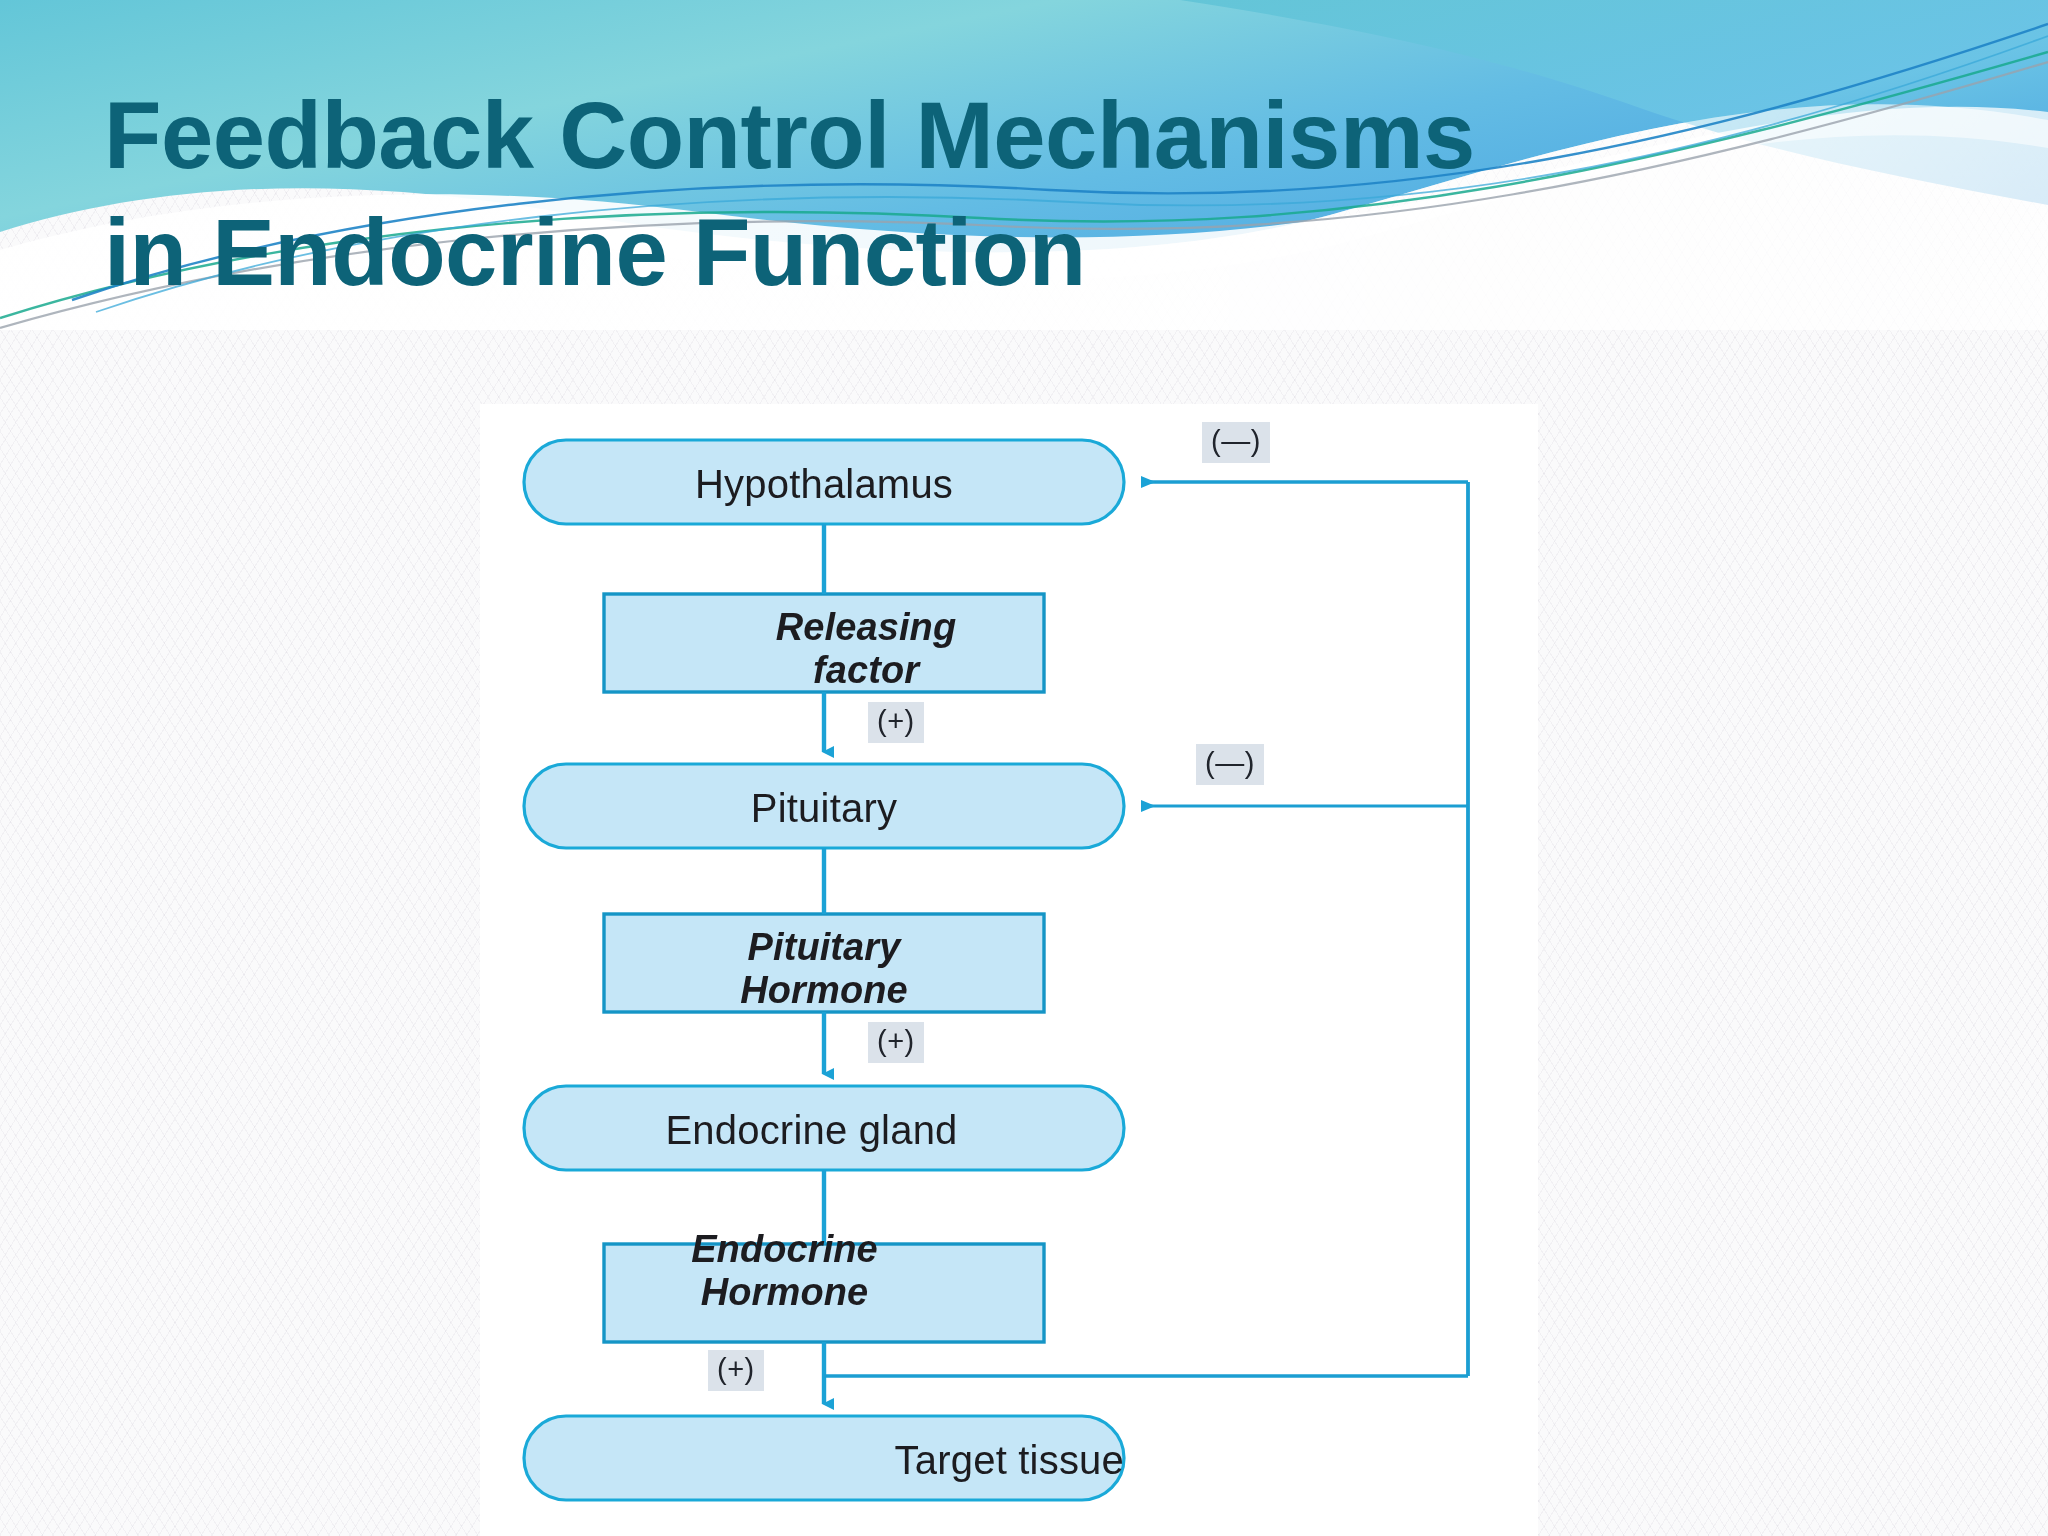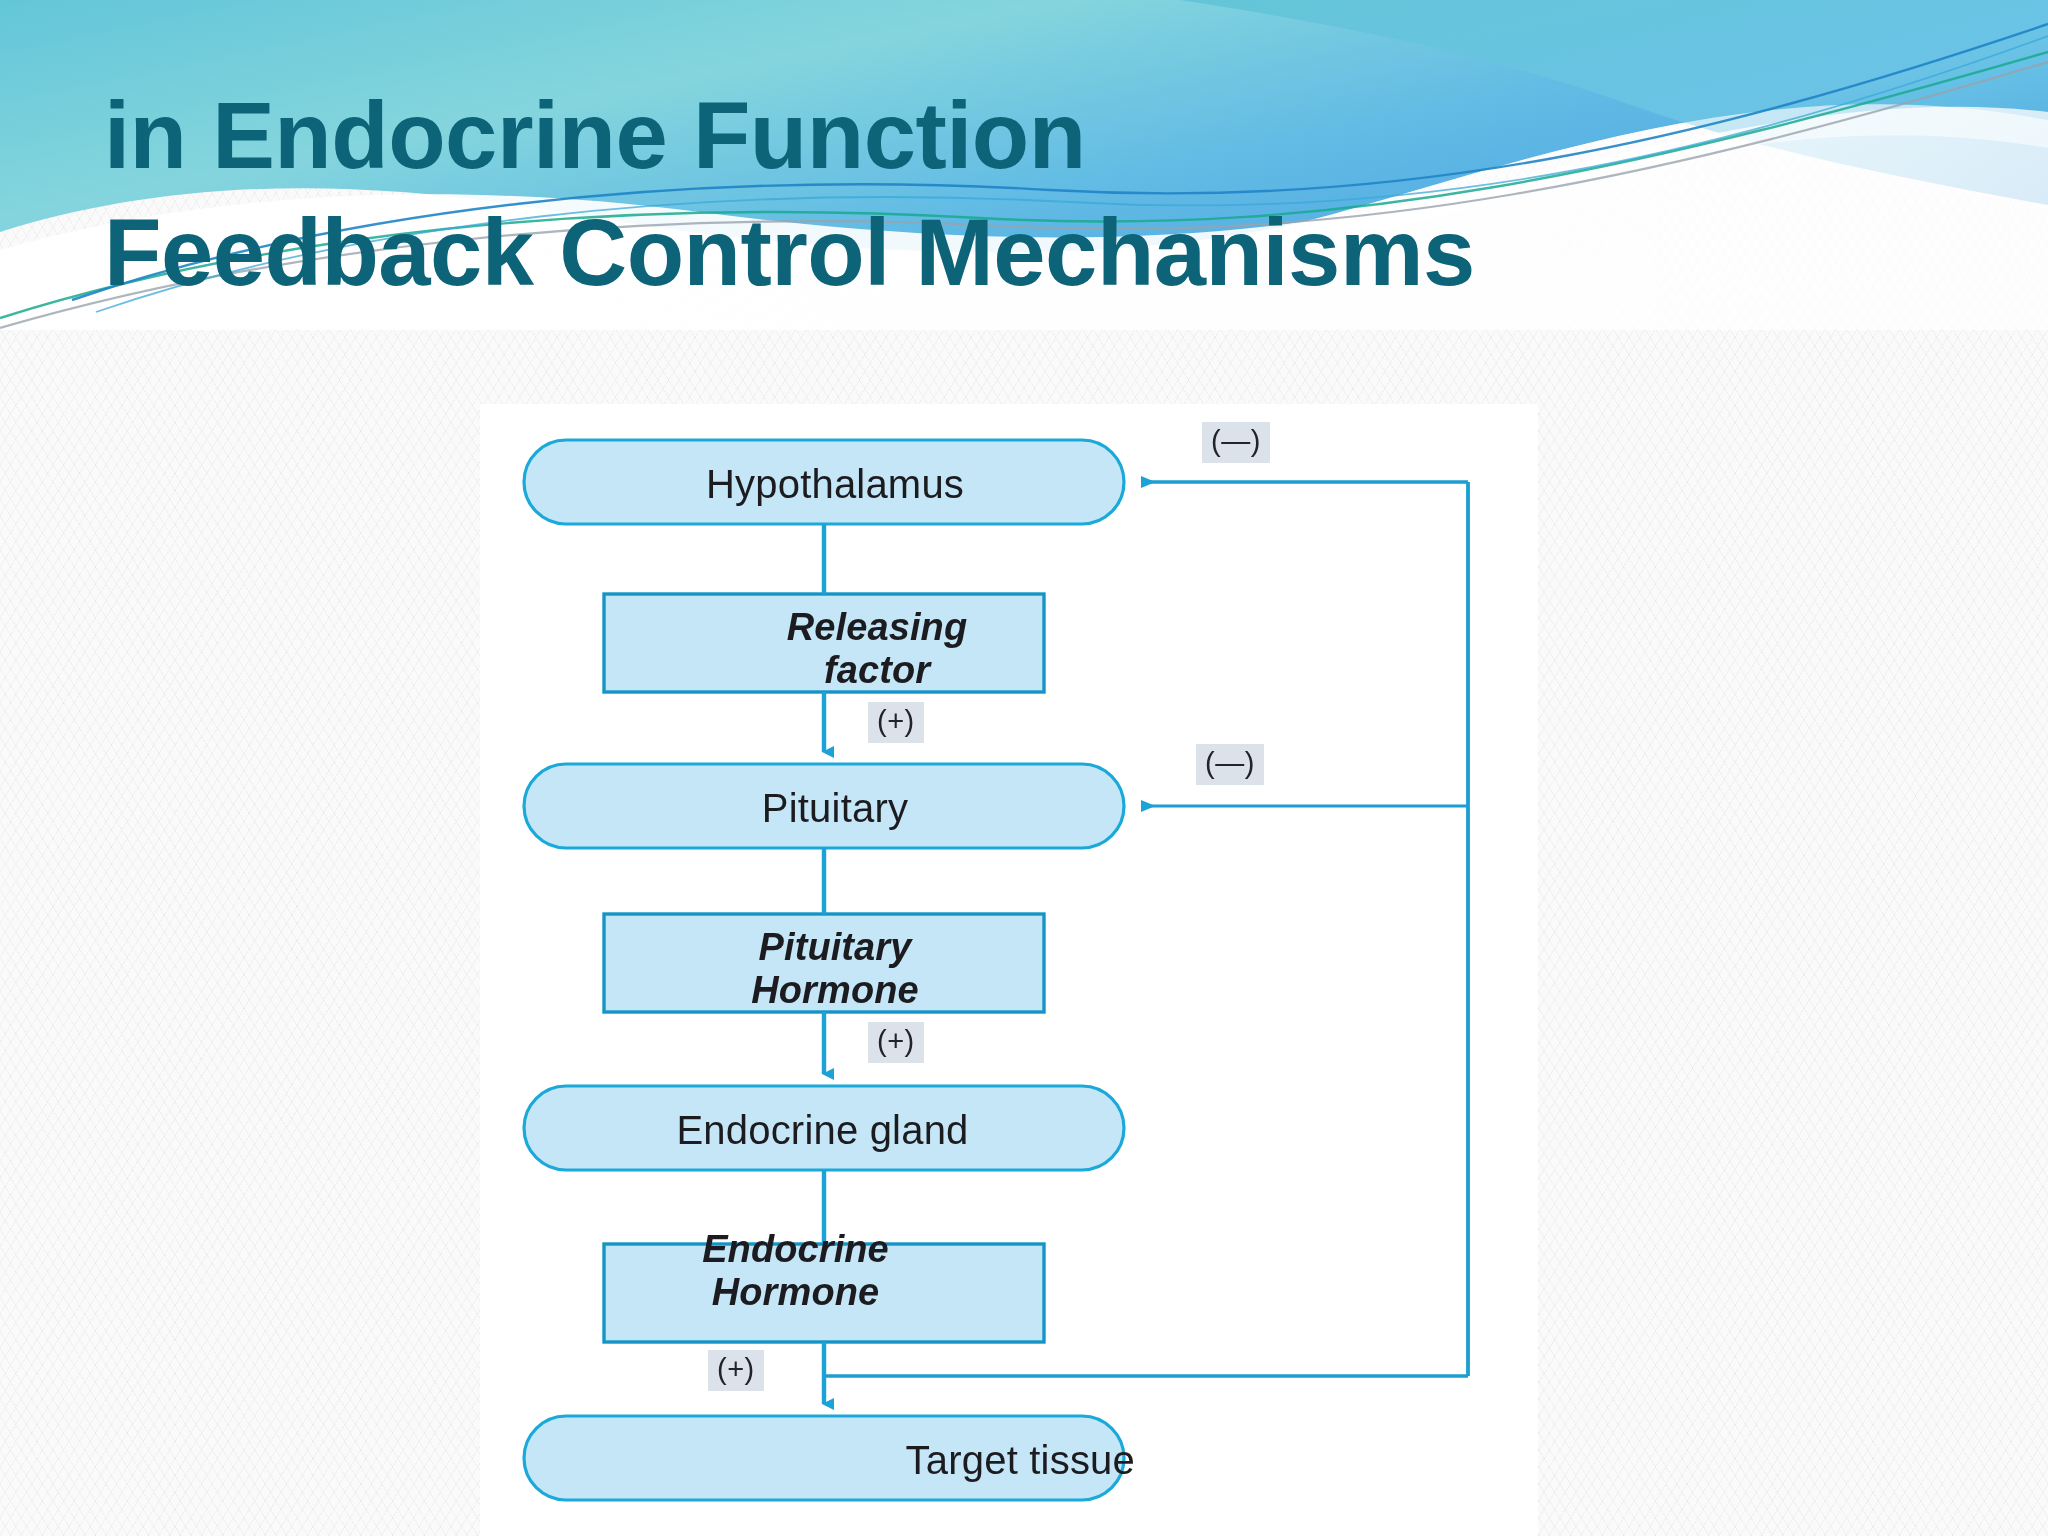--- a/index.html
+++ b/index.html
@@ -73,21 +73,20 @@
   }
 
   
   .node-label {
     position: absolute;
     text-align: center;
     color: #1c1c20;
     font-family: "Liberation Sans", sans-serif;
     white-space: pre;
     pointer-events: none;
-    padding-left: 11px;
   }
   .node-pill-label {
     font-size: 40px;
     font-weight: normal;
     letter-spacing: 0.2px;
   }
   .node-rect-label {
     font-size: 38px;
     font-style: italic;
     font-weight: bold;
@@ -146,22 +145,22 @@
     <path d="M560,212 C820,258 1120,272 1330,215 C1560,150 1780,70 2048,120
              L2048,148 C1790,104 1570,182 1340,244 C1120,300 820,288 555,240 Z" fill="#ffffff" opacity="0.55"></path>
 
     <path d="M0,318 C260,236 600,196 980,218 C1340,238 1640,170 2048,52" fill="none" stroke="#19a98e" stroke-width="2.4" opacity="0.85"></path>
     <path d="M0,328 C270,250 620,206 1000,226 C1360,244 1660,178 2048,62" fill="none" stroke="#9aa3ad" stroke-width="2.2" opacity="0.8"></path>
     <path d="M72,300 C330,212 680,168 1050,190 C1400,210 1700,142 2048,24" fill="none" stroke="#1f84c6" stroke-width="2.4" opacity="0.9"></path>
     <path d="M96,312 C352,224 700,182 1070,202 C1420,222 1720,156 2048,36" fill="none" stroke="#3aa8d8" stroke-width="1.8" opacity="0.75"></path>
   </svg>
 
   <div id="title-block">
+    <div class="title-line">Feedback Control Mechanisms</div>
     <div class="title-line">in Endocrine Function</div>
-    <div class="title-line">Feedback Control Mechanisms</div>
   </div>
 
   <div id="diagram-panel">
 
     <svg id="diagram-svg" viewBox="0 0 1058 1132" xmlns="http://www.w3.org/2000/svg">
       <defs>
         <marker id="arrowDown" markerWidth="14" markerHeight="14" refX="7" refY="11" orient="auto" markerUnits="userSpaceOnUse">
           <path d="M1,1 L13,1 L7,13 Z" fill="#1ba2d6"></path>
         </marker>
         <marker id="arrowLeft" markerWidth="16" markerHeight="13" refX="14" refY="6.5" orient="auto" markerUnits="userSpaceOnUse">

